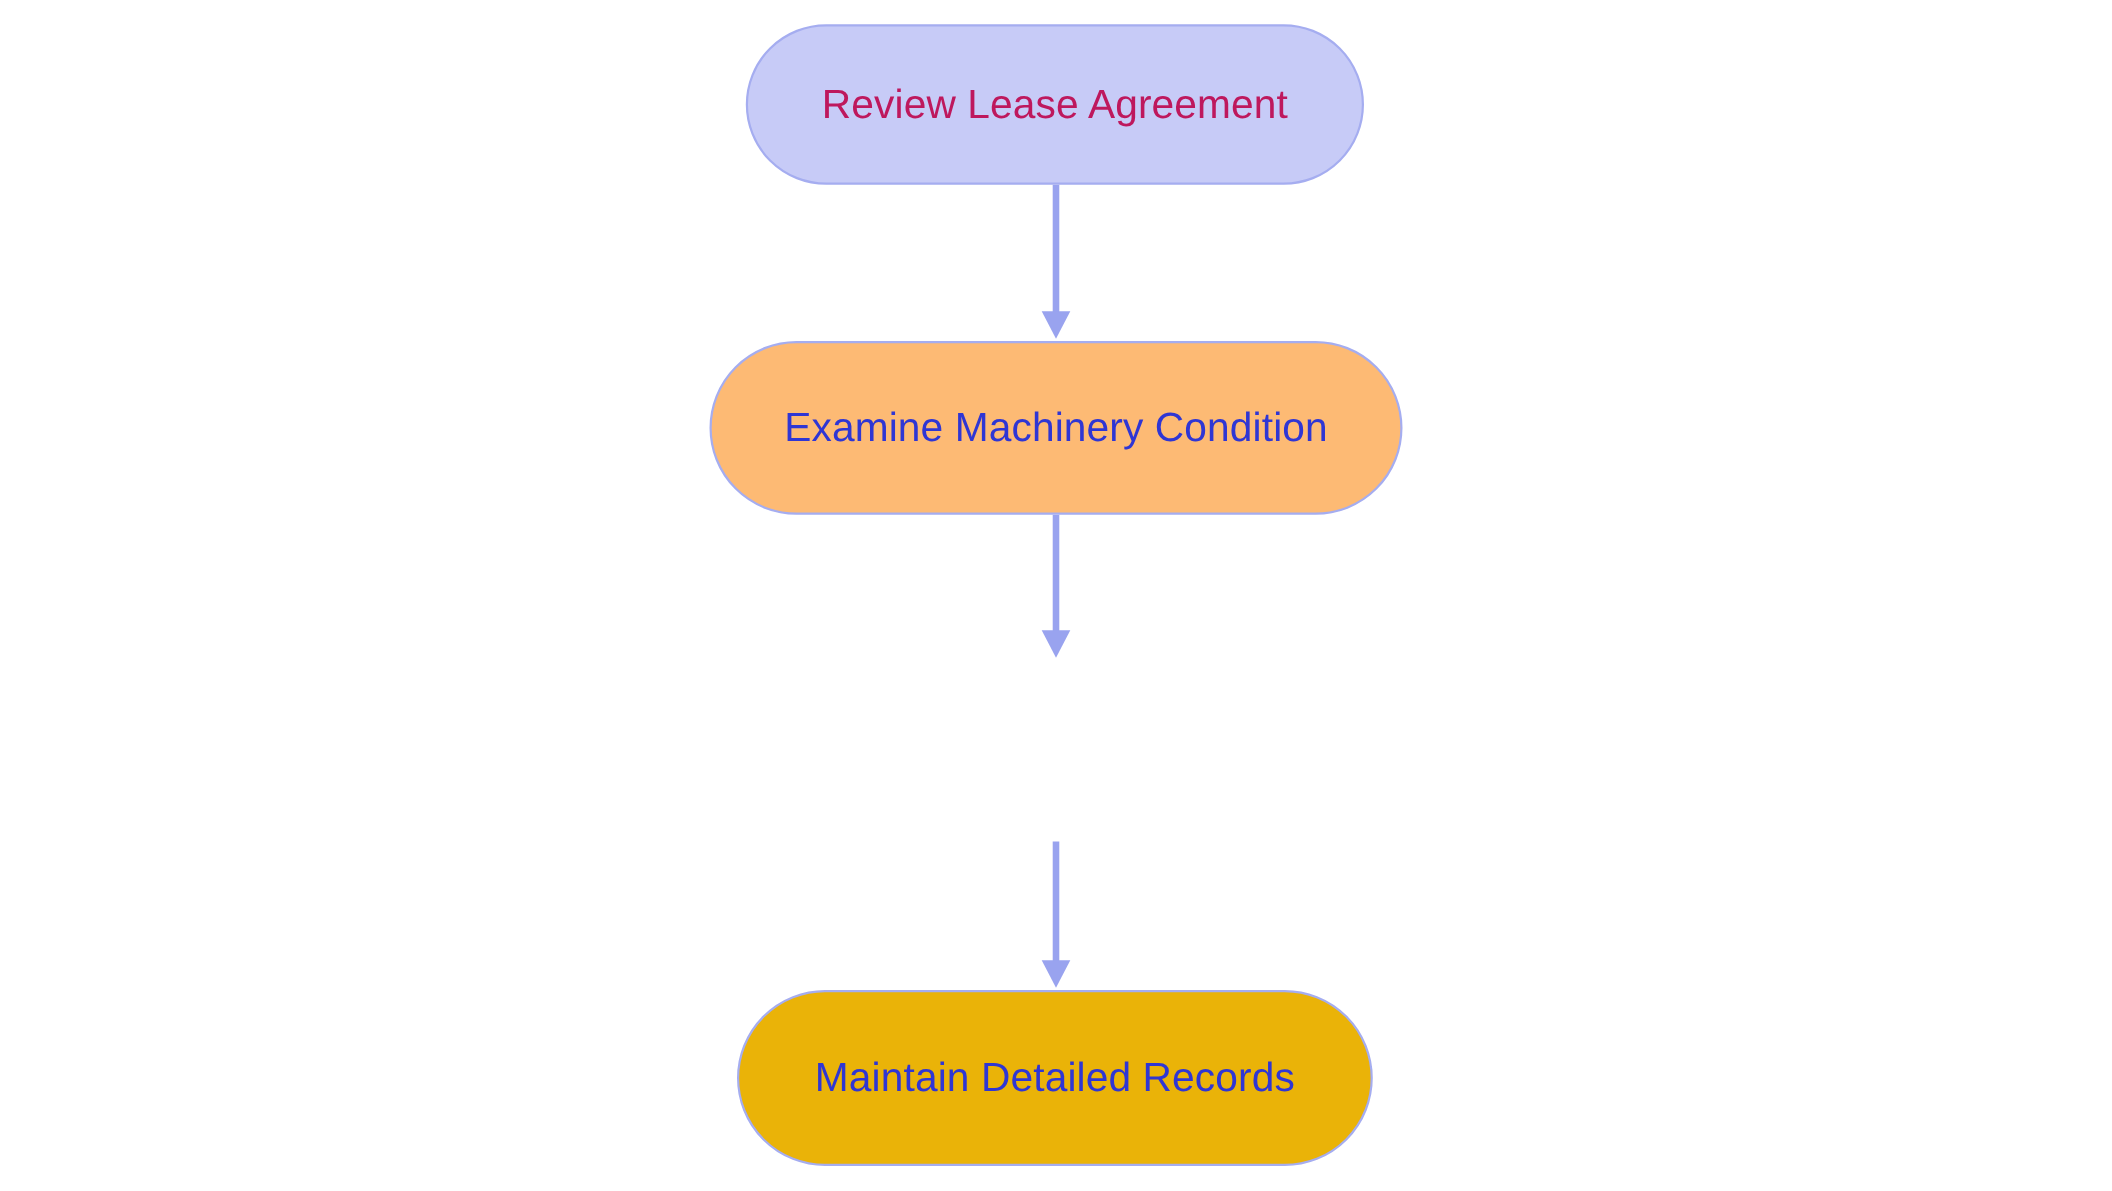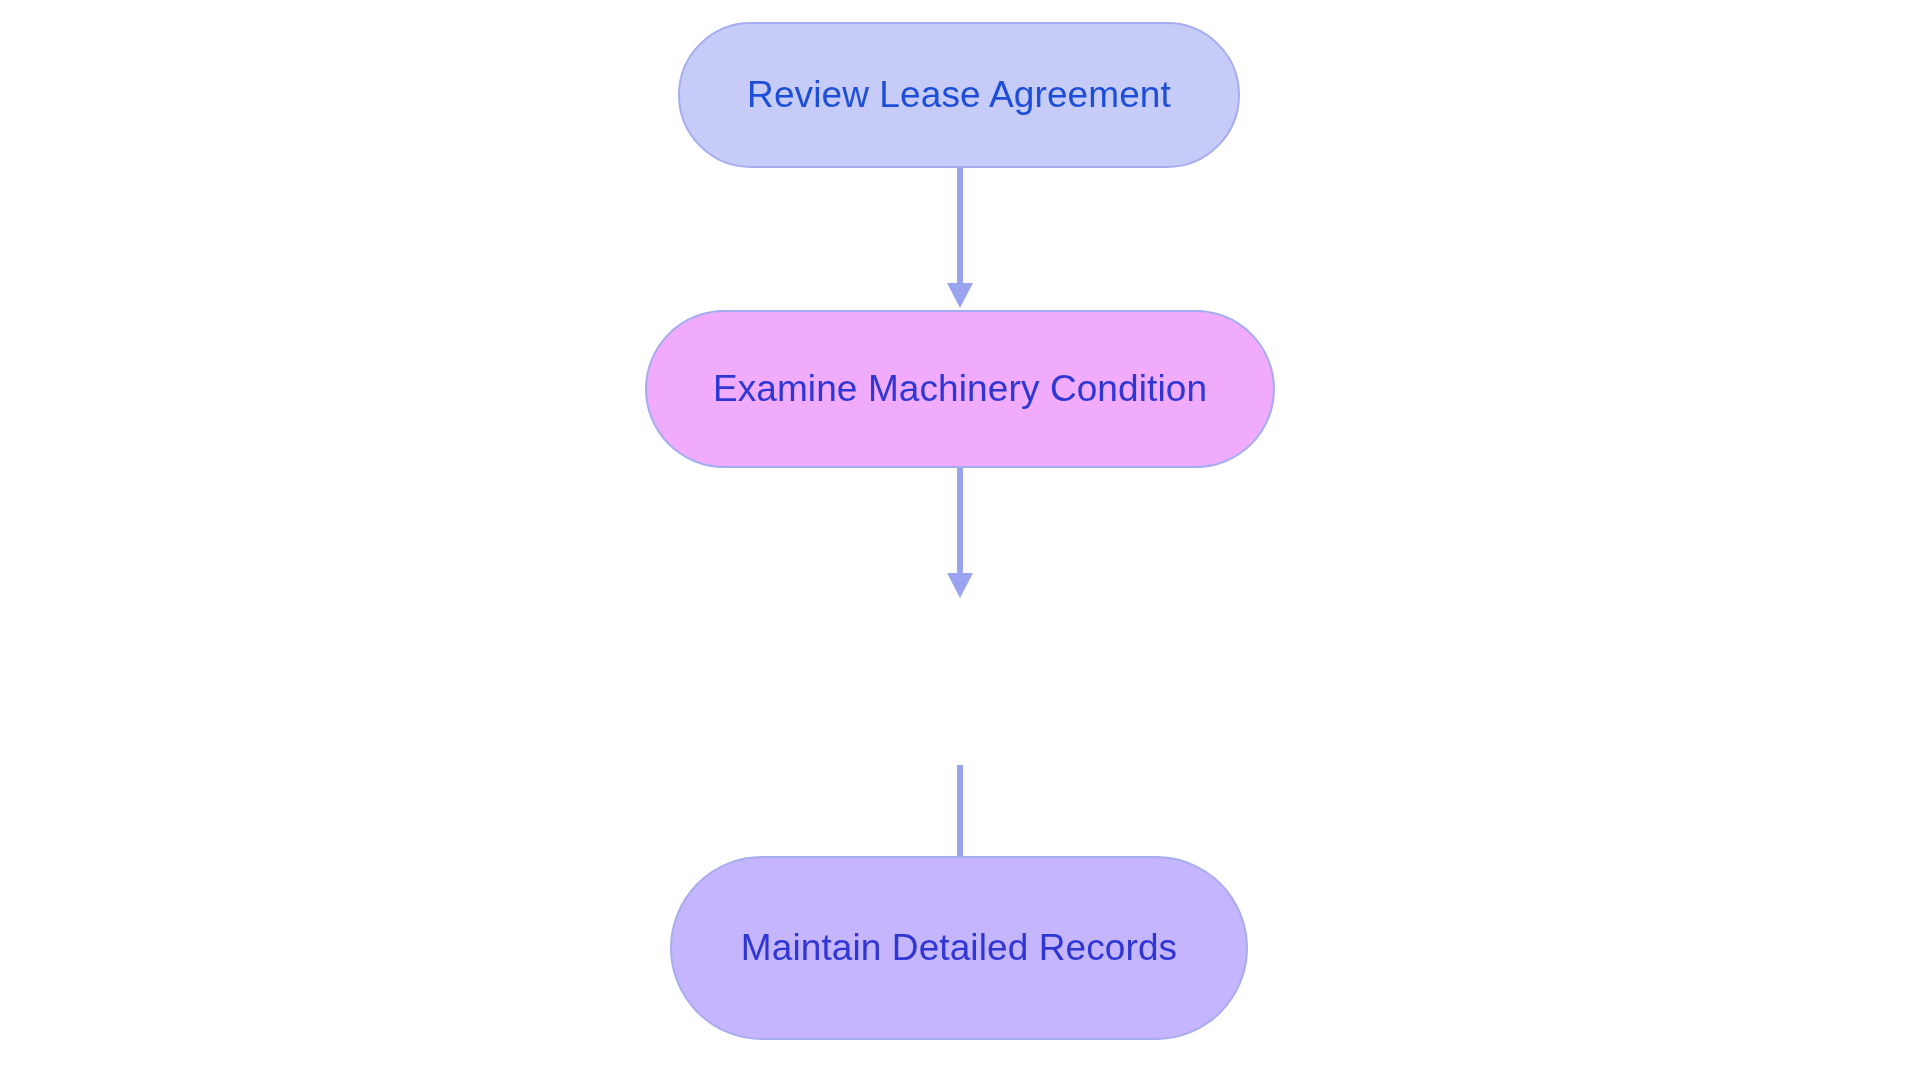--- a/index.html
+++ b/index.html
@@ -80,26 +80,26 @@
         </svg>
       </div>
     <div class="edge" id="edge-slot-2" style="left: 940px; top: 765px; width: 40px; height: 133px;">
         <svg width="40" height="133" viewBox="0 0 40 133">
           <line class="edge-line" x1="20" y1="0" x2="20" y2="109" stroke="#99a3ef"></line>
           <polygon class="edge-head" points="7,108 33,108 20,133" fill="#99a3ef"></polygon>
         </svg>
       </div>
 
     <div class="node" id="node-slot-0" style="left: 678px; top: 22px; width: 562px; height: 146px; background: rgb(199, 203, 247); border-color: rgb(165, 173, 240);">
-      <span class="node-label" style="color: #1d4ed8;">Review Lease Agreement</span>
+      <span class="node-label" style="color: #be185d;">Review Lease Agreement</span>
     </div>
 
-    <div class="node" id="node-slot-1" style="left: 645px; top: 310px; width: 630px; height: 158px; background: #f0abfc; border-color: rgb(165, 173, 240);">
+    <div class="node" id="node-slot-1" style="left: 645px; top: 310px; width: 630px; height: 158px; background: #fdba74; border-color: rgb(165, 173, 240);">
       <span class="node-label" style="color: rgb(47, 54, 212);">Examine Machinery Condition</span>
     </div>
 
 
-    <div class="node" id="node-slot-3" style="left: 670px; top: 856px; width: 578px; height: 184px; background: #c4b5fd; border-color: rgb(165, 173, 240);">
+    <div class="node" id="node-slot-3" style="left: 670px; top: 900px; width: 578px; height: 160px; background: #eab308; border-color: rgb(165, 173, 240);">
       <span class="node-label" style="color: rgb(47, 54, 212);">Maintain Detailed Records</span>
     </div>
 
   </div>
 </div>
 
 </body></html>

